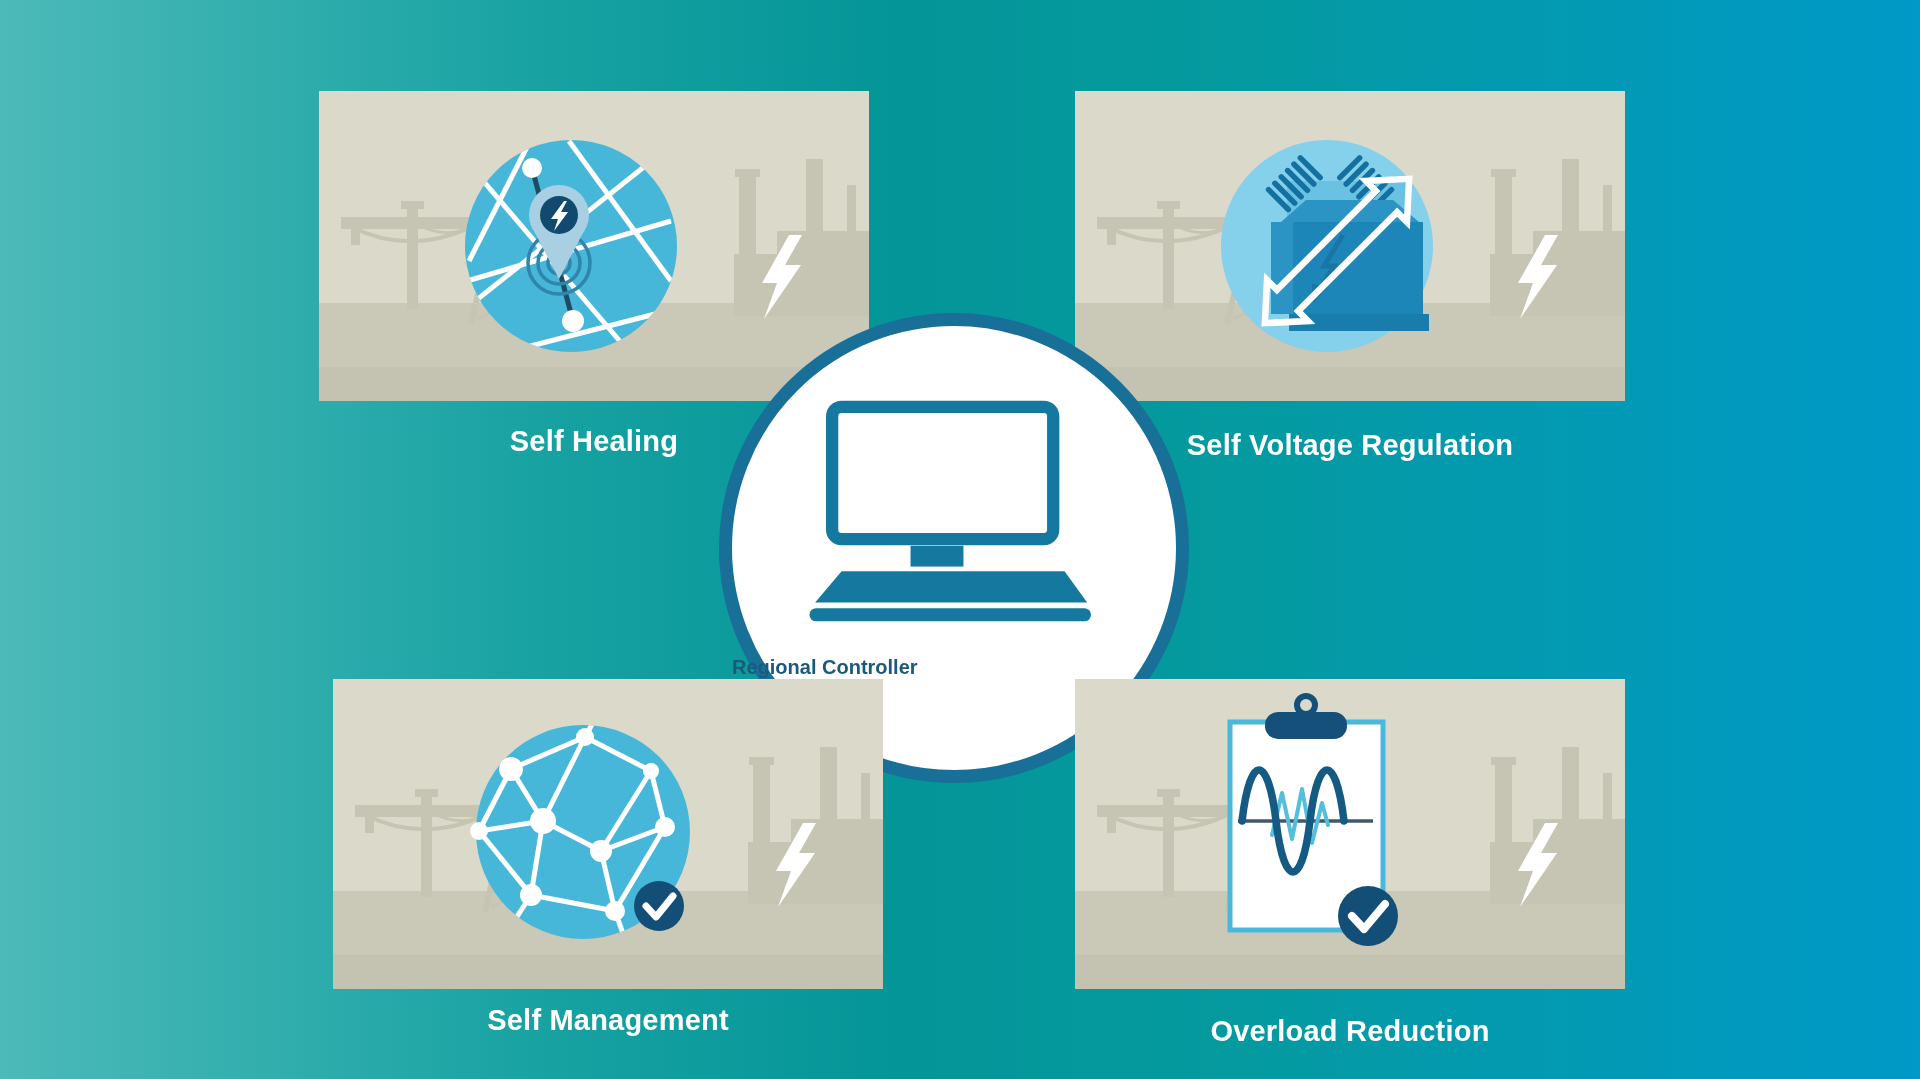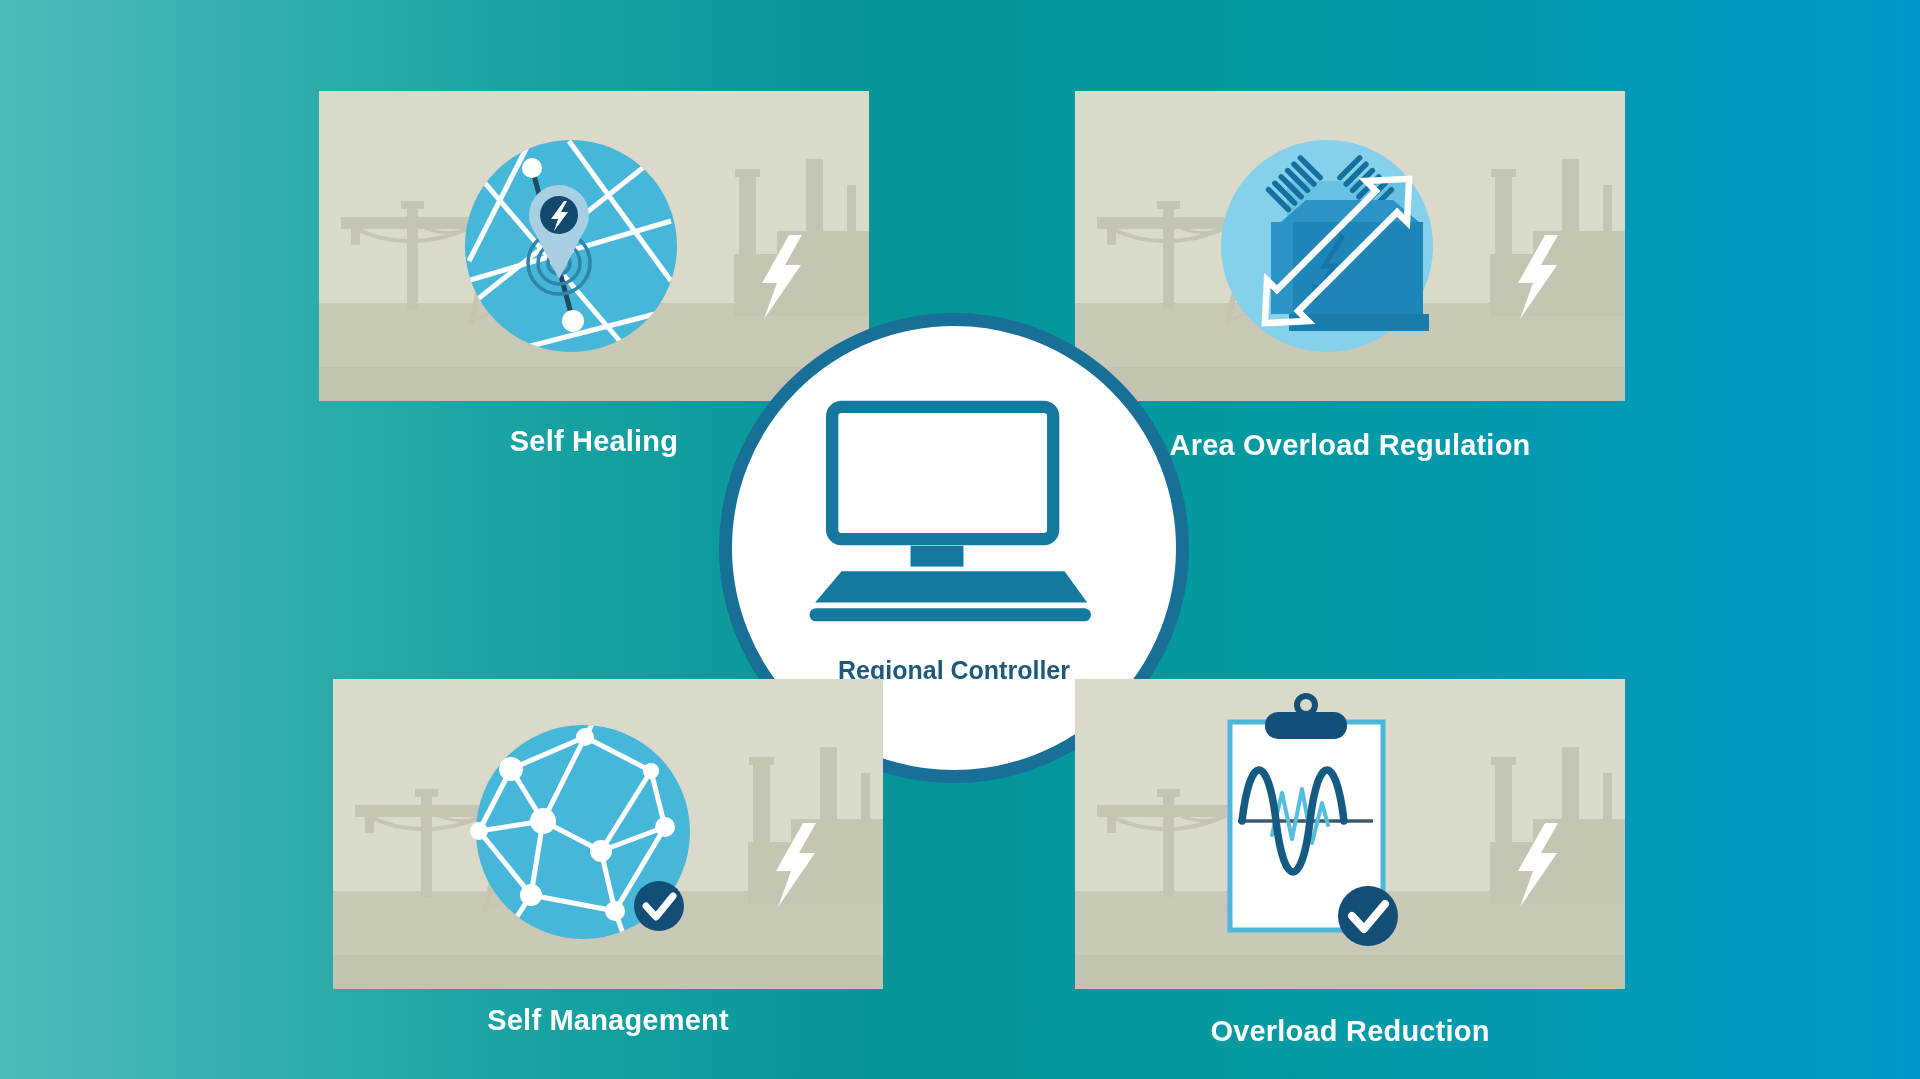--- a/index.html
+++ b/index.html
@@ -13,22 +13,22 @@
     position:absolute;width:550px;text-align:center;
     color:#ffffff;font-size:29px;font-weight:700;line-height:34px;
     letter-spacing:.2px;
   }
   .hub{
     position:absolute;left:719px;top:313px;width:470px;height:470px;
     box-sizing:border-box;border:13px solid #186f98;border-radius:50%;
     background:#ffffff;
   }
   .hub-label{
-    position:absolute;left:0;top:330px;width:100%;text-align:center;
-    color:#1b5a7d;font-size:25px;font-weight:700;
+    position:absolute;left:0;top:330px;width:100%;text-align:left;
+    color:#1b5a7d;font-size:20px;font-weight:700;
   }
   .hub svg{position:absolute;left:0;top:0;}
   svg{display:block;}
 </style>
 </head>
 <body>
 
 <div class="stage">
 
   <svg width="0" height="0" style="position:absolute" aria-hidden="true">
@@ -135,21 +135,21 @@
       <rect x="214" y="223" width="140" height="17" fill="#1a7cab"></rect>
       <rect x="196" y="131" width="152" height="92" fill="#1d86b8"></rect>
       <rect x="196" y="131" width="22" height="92" fill="#2b94c4"></rect>
       <path d="M268,144 L249,175 h10 L245,198" stroke="#1876a6" stroke-width="5" fill="none"></path>
       <polygon points="238,212 253,196 237,193" fill="#1876a6"></polygon>
       <g transform="translate(262,160) rotate(-45)">
         <polygon points="-102,0 -70,-29 -70,-15 70,-15 70,-29 102,0 70,29 70,15 -70,15 -70,29" fill="none" stroke="#ffffff" stroke-width="6.5"></polygon>
       </g>
     </g>
   </svg>
-  <div class="panel-label" style="left:1075px;top:428px">Area Overload Regulation</div>
+  <div class="panel-label" style="left:1075px;top:428px">Self Voltage Regulation</div>
 
   <div class="hub">
     <svg width="444" height="444" viewBox="0 0 470 470" style="left:0;top:-6px">
       <rect x="106" y="92" width="234" height="140" rx="10" fill="#ffffff" stroke="#15799f" stroke-width="13"></rect>
       <rect x="189" y="239" width="56" height="22" fill="#15799f"></rect>
       <polygon points="116,266 352,266 376,299 88,299" fill="#15799f"></polygon>
       <rect x="82" y="305" width="298" height="14" rx="7" fill="#15799f"></rect>
     </svg>
     <div class="hub-label">Regional Controller</div>
   </div>

